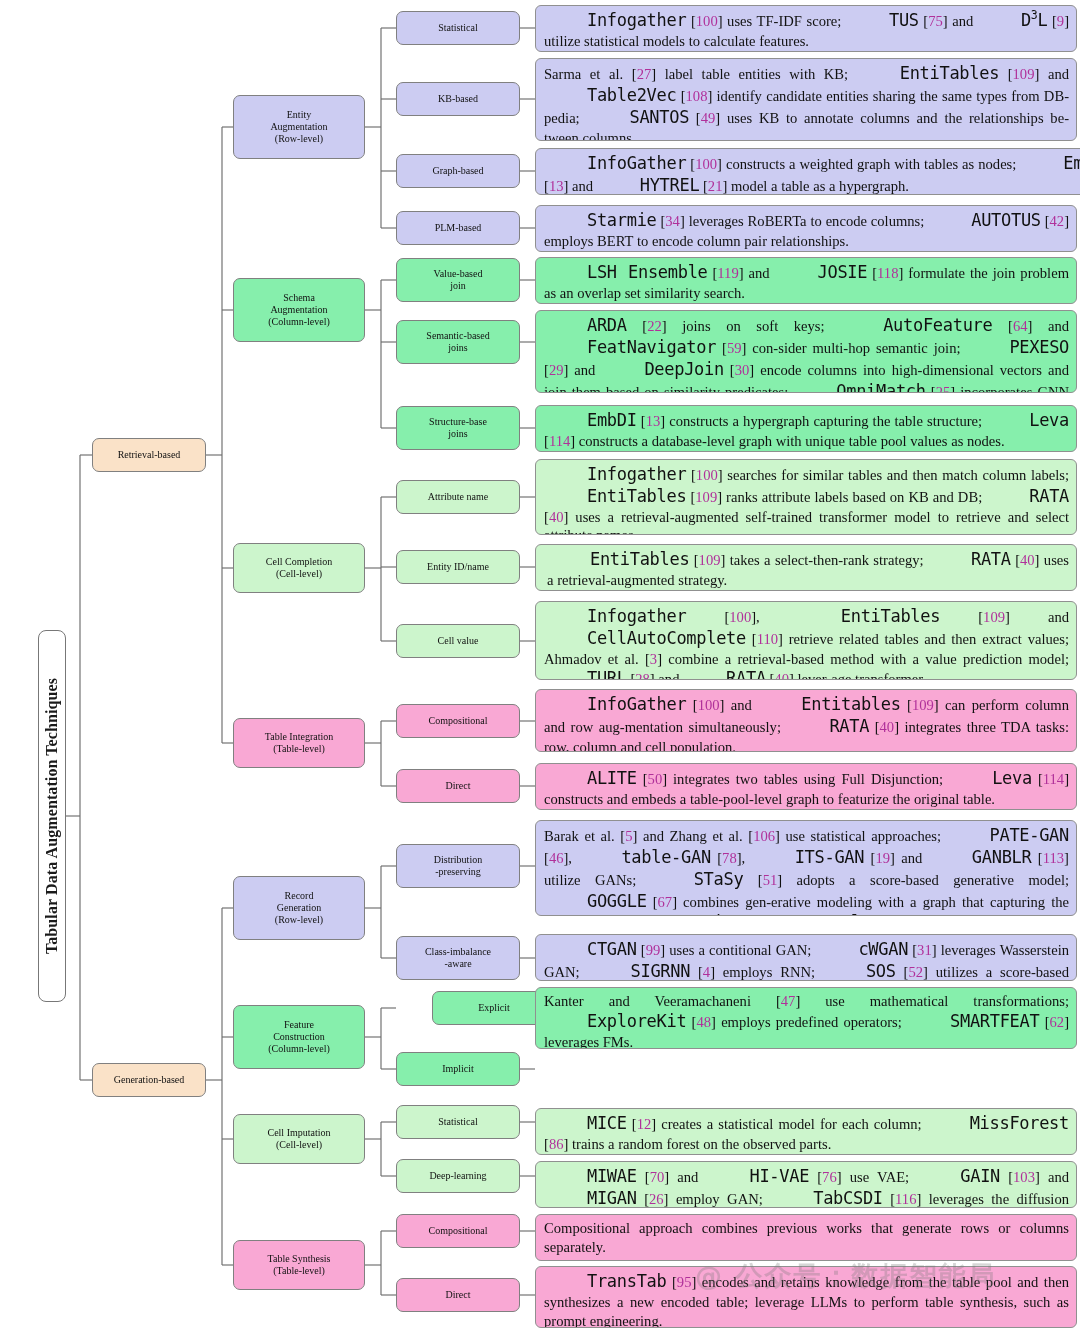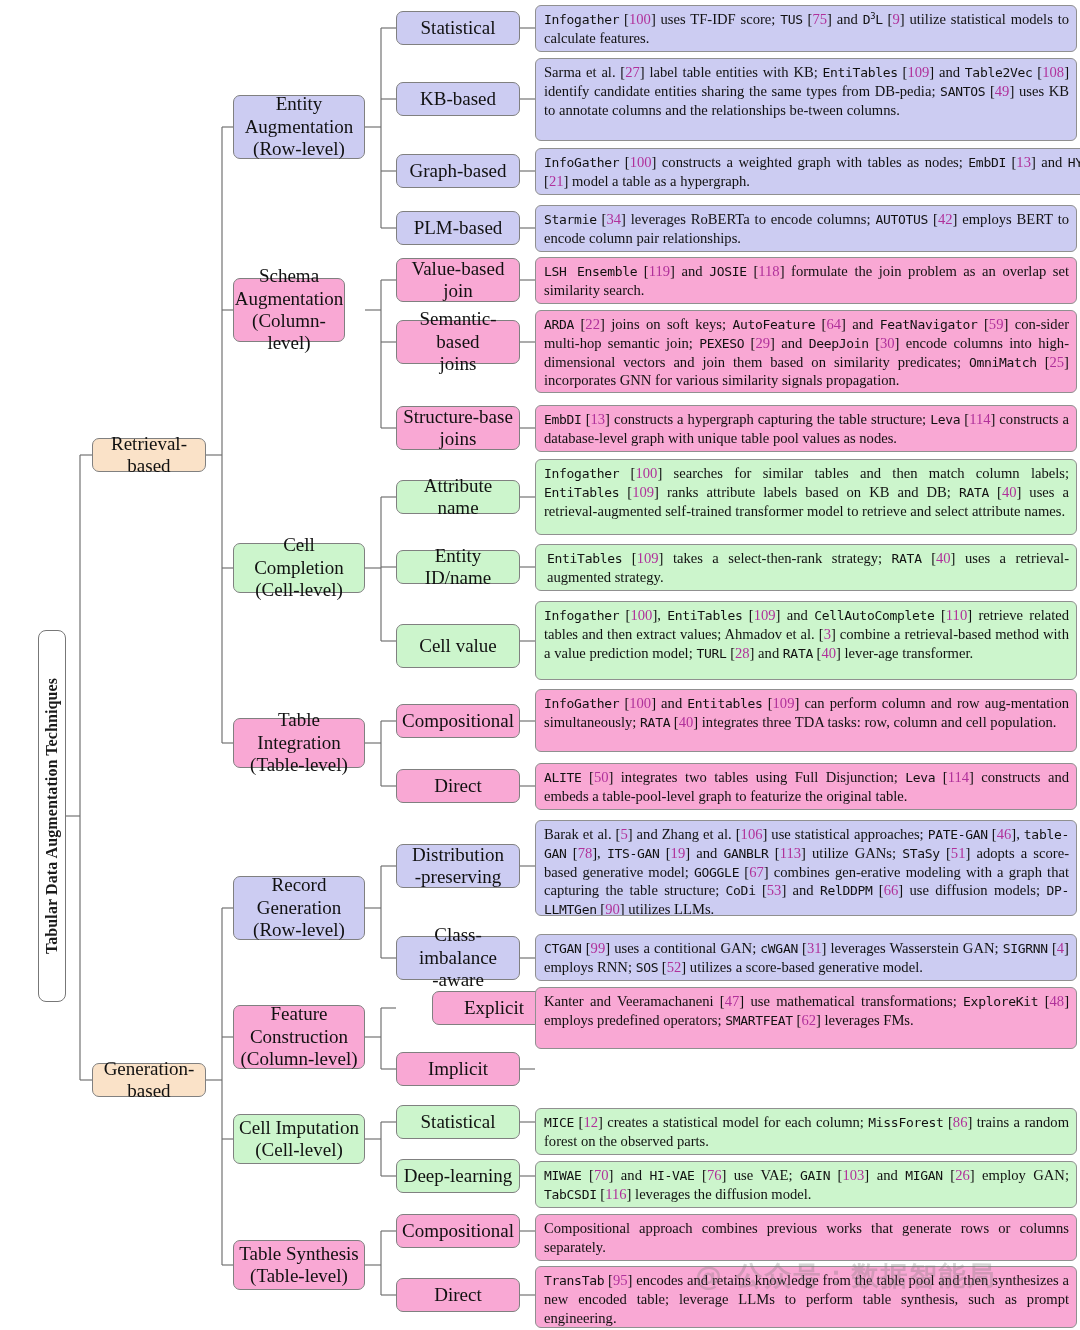--- a/index.html
+++ b/index.html
@@ -10,55 +10,55 @@
   }
   #canvas{position:absolute;left:0;top:0;width:1080px;height:1330px;}
   svg.edges{position:absolute;left:0;top:0;width:1080px;height:1330px;pointer-events:none;}
 
   .node{
     position:absolute;box-sizing:border-box;
     border:1px solid #808080;border-radius:7px;
     display:flex;align-items:center;justify-content:center;
     text-align:center;line-height:1.18;
     font-family:"Liberation Serif", serif;
-    font-size:19px;color:#111;
+    font-size:10px;color:#111;
     padding:2px 4px;
   }
   .node .lbl{display:block;white-space:pre-line;}
 
   
   .root{
     position:absolute;box-sizing:border-box;
     border:1px solid #777;border-radius:8px;background:#ffffff;
     display:flex;align-items:center;justify-content:center;
   }
   .root .lbl{
     transform:rotate(-90deg);white-space:nowrap;
     font-weight:bold;font-size:16px;letter-spacing:.1px;
     font-family:"Liberation Serif", serif;
   }
 
   
   .c-orange{background:#fae2c8;}
   .c-purple{background:#ccccf2;}
-  .c-blue  {background:#f9a8d4;}
+  .c-blue  {background:#86efac;}
   .c-green {background:#ccf5cc;}
   .c-rose  {background:#f9a8d4;}
 
   .desc{
     position:absolute;box-sizing:border-box;
     border:1px solid #909090;border-radius:6px;
     padding:4px 7px 4px 8px;
     font-family:"Liberation Serif", serif;
     font-size:14.6px;line-height:1.285;
     text-align:justify;text-justify:inter-word;
     color:#111;overflow:hidden;
     hyphens:manual;
   }
-  .desc .m{font-family:"DejaVu Sans Mono", monospace;font-size:13px;letter-spacing:-0.3px;}
+  .desc .m{font-family:"DejaVu Sans Mono", monospace;font-size:17px;letter-spacing:-0.3px;margin-left:43px;}
   .desc .r{color:#b0309a;}
   .desc sup{font-size:.68em;vertical-align:super;line-height:0;}
 
   .watermark{
     position:absolute;left:695px;top:1258px;
     font-family:"DejaVu Sans", sans-serif;
     font-size:27px;color:rgba(120,120,120,.30);
     letter-spacing:2px;white-space:nowrap;pointer-events:none;
     font-weight:bold;
   }
@@ -166,21 +166,21 @@
   </div>
   <div class="node c-orange" style="left:92px;top:1063px;width:114px;height:34px;">
     <span class="lbl">Generation-based</span>
   </div>
 
   <div class="node c-purple" style="left:233px;top:95px;width:132px;height:64px;">
     <span class="lbl">Entity
 Augmentation
 (Row-level)</span>
   </div>
-  <div class="node c-blue" style="left:233px;top:278px;width:112px;height:64px;">
+  <div class="node c-blue" style="left:233px;top:278px;width:132px;height:64px;">
     <span class="lbl">Schema
 Augmentation
 (Column-level)</span>
   </div>
   <div class="node c-green" style="left:233px;top:543px;width:132px;height:50px;">
     <span class="lbl">Cell Completion
 (Cell-level)</span>
   </div>
   <div class="node c-rose" style="left:233px;top:718px;width:132px;height:50px;">
     <span class="lbl">Table Integration
@@ -230,21 +230,21 @@
     <span class="lbl">Structure-base
 joins</span>
     </div>
 
   <div class="node c-green" style="left:396px;top:480px;width:124px;height:34px;">
     <span class="lbl">Attribute name</span>
     </div>
   <div class="node c-green" style="left:396px;top:550px;width:124px;height:34px;">
     <span class="lbl">Entity ID/name</span>
     </div>
-  <div class="node c-green" style="left:396px;top:624px;width:124px;height:44px;">
+  <div class="node c-green" style="left:396px;top:624px;width:124px;height:34px;">
     <span class="lbl">Cell value</span>
     </div>
 
   <div class="node c-rose" style="left:396px;top:704px;width:124px;height:34px;">
     <span class="lbl">Compositional</span>
     </div>
   <div class="node c-rose" style="left:396px;top:769px;width:124px;height:34px;">
     <span class="lbl">Direct</span>
     </div>
 

